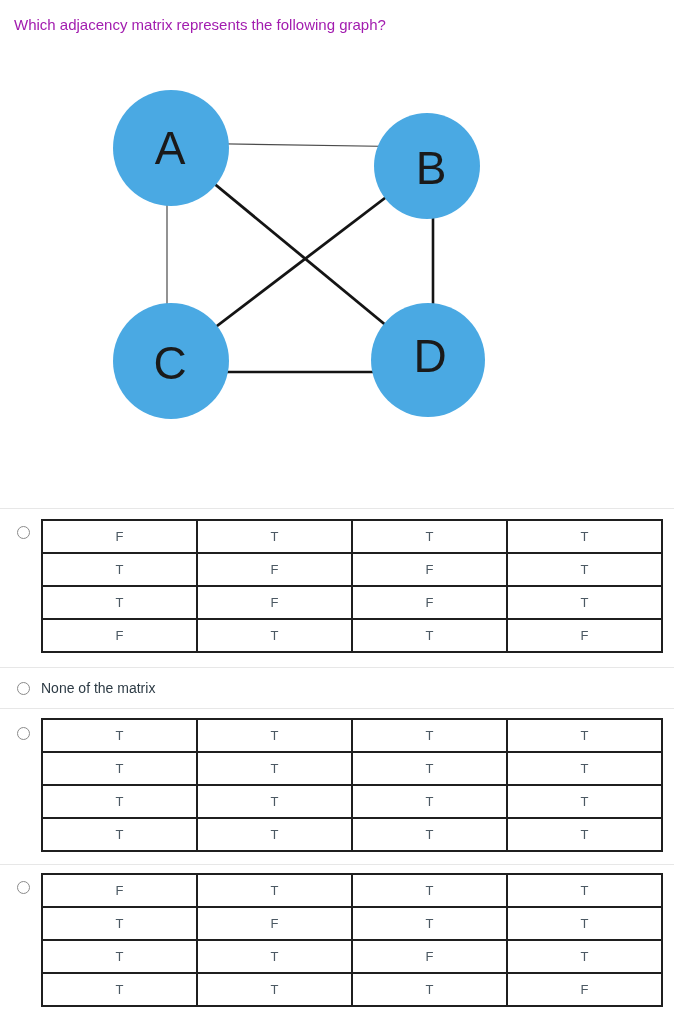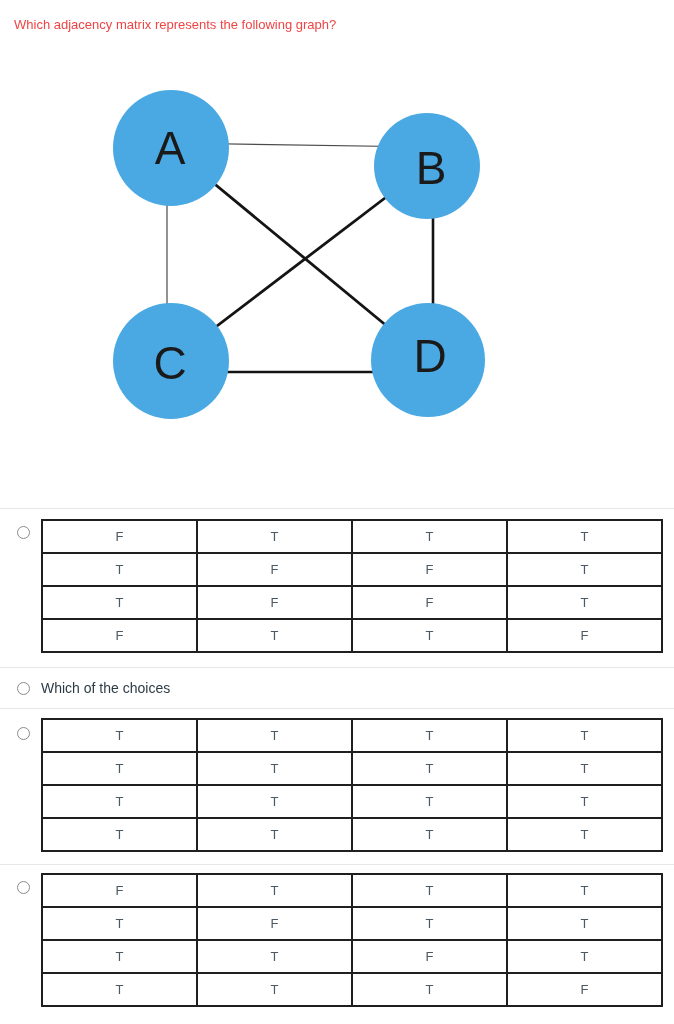--- a/index.html
+++ b/index.html
@@ -12,23 +12,23 @@
     position: relative;
     width: 674px;
     height: 1024px;
     background: #ffffff;
     overflow: hidden;
   }
   .question-title {
     position: absolute;
     left: 14px;
     top: 15px;
-    font-size: 13px;
+    font-size: 15px;
     line-height: 20px;
-    color: #ef4444;
+    color: #a21caf;
   }
   .graph-svg {
     position: absolute;
     left: 0;
     top: 0;
   }
   .graph-node-label {
     font-family: "Liberation Sans", "DejaVu Sans", sans-serif;
     font-weight: 300;
     fill: #1a1a1a;
@@ -129,21 +129,21 @@
           <td>F</td>
           <td>T</td>
           <td>T</td>
           <td>F</td>
         </tr>
       </tbody>
     </table>
 
   <div class="divider" style="top:667px"></div>
   <span class="radio" style="left:17px; top:682px"></span>
-  <div class="none-label">Which of the choices</div>
+  <div class="none-label">None of the matrix</div>
   <div class="divider" style="top:708px"></div>
 
   <span class="radio" style="left:17px; top:727px"></span>
   <table class="answer-matrix" style="top:718px">
       <tbody>
         <tr>
           <td>T</td>
           <td>T</td>
           <td>T</td>
           <td>T</td>

